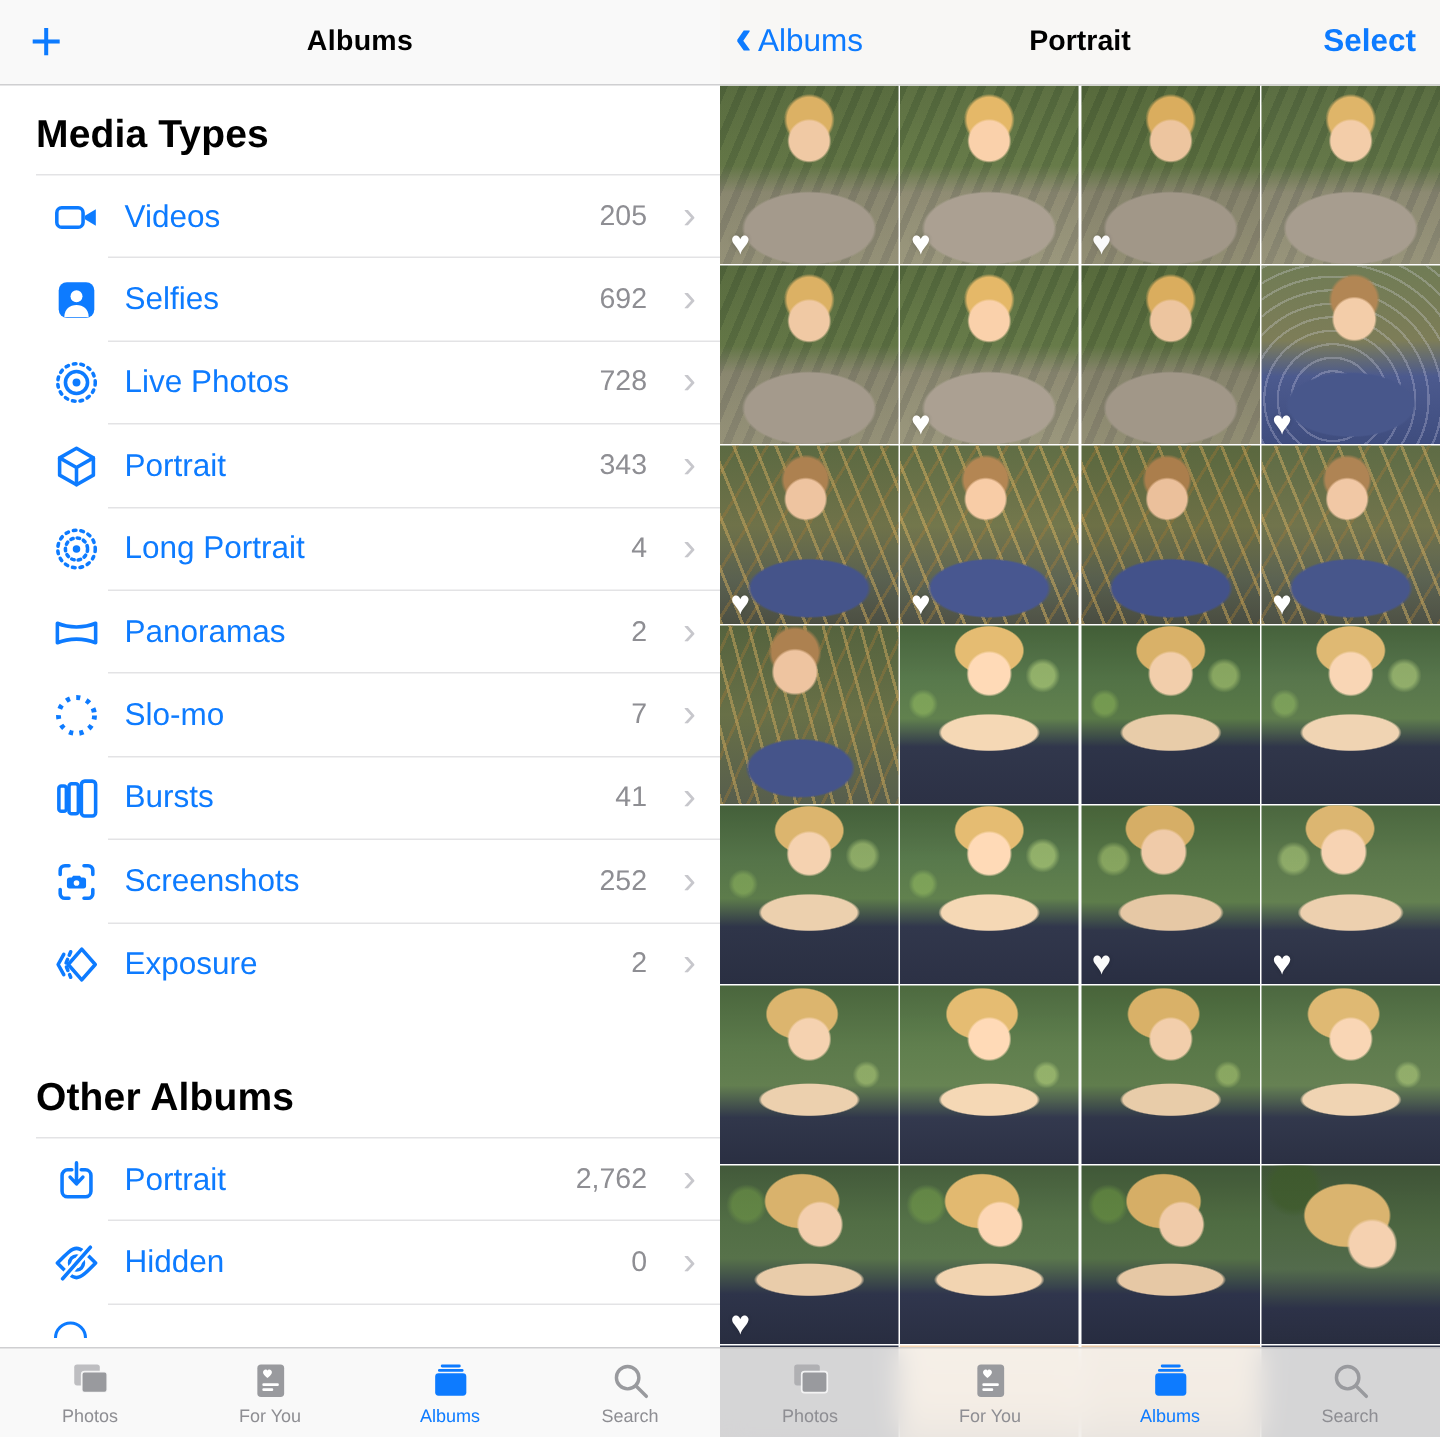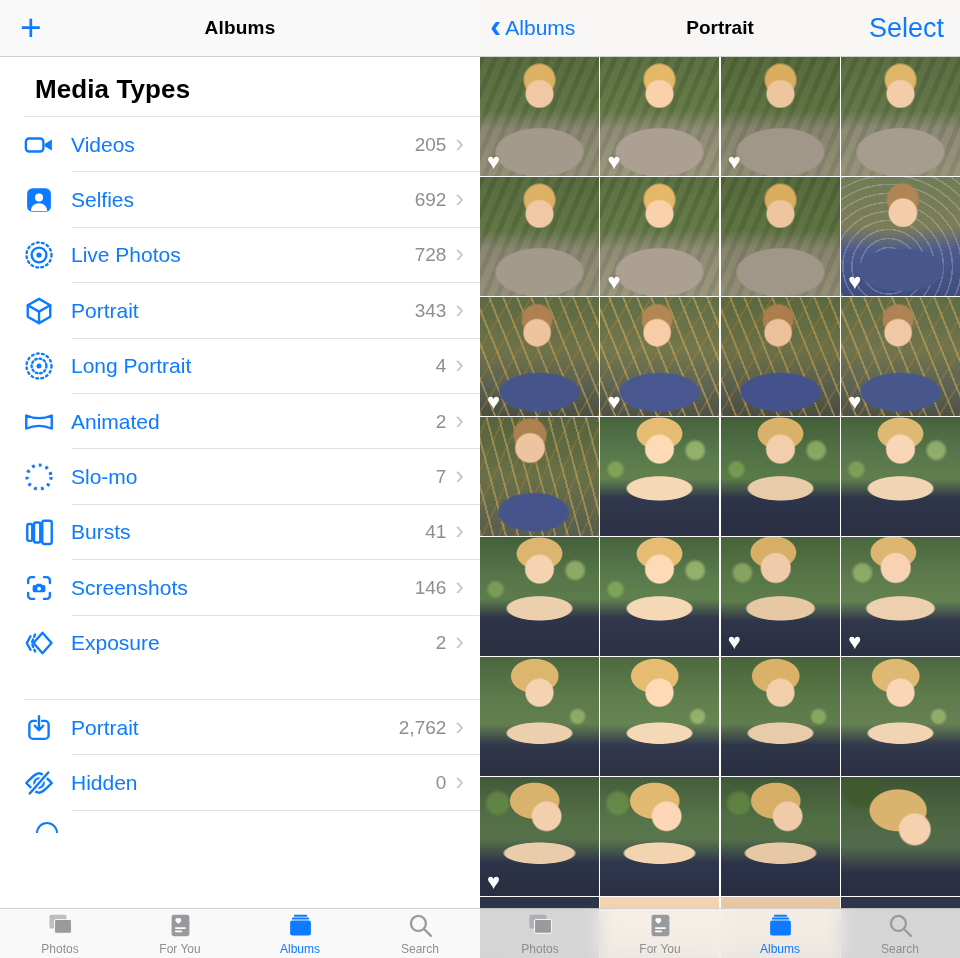--- a/index.html
+++ b/index.html
@@ -8,55 +8,55 @@
   .app { display:flex; width:960px; height:958px; }
 
   
   .left-panel { position:relative; width:480px; height:958px; background:#fff; overflow:hidden; flex:0 0 480px; }
   .lp-header { position:relative; height:57px; background:#f9f9f9; border-bottom:1px solid #cfcfd1;
                display:flex; align-items:center; justify-content:center; }
   .add-btn { position:absolute; left:20px; top:4px; color:var(--blue); font-size:37px; font-weight:300; line-height:48px; cursor:pointer; }
   .lp-title { font-size:19px; font-weight:700; color:#000; letter-spacing:.2px; }
 
   .lp-list { position:absolute; top:57px; left:0; right:0; bottom:0; overflow:hidden; }
-  .section-heading { font-size:26px; font-weight:700; color:#000; padding:17px 0 11px 35px; letter-spacing:.1px; }
+  .section-heading { font-size:26px; font-weight:700; color:#000; padding:17px 0 11px 24px; letter-spacing:.1px; }
   .section-divider { height:1px; background:#e3e3e5; margin-left:24px; }
   .sec2-space { height:28px; }
 
-  .lp-row { position:relative; display:flex; align-items:center; height:55.4px; padding-left:22px; }
+  .lp-row { position:relative; display:flex; align-items:center; height:55.4px; padding-left:34px; }
   .lp-row .row-icon { width:34px; height:30px; color:var(--blue); display:flex; align-items:center; justify-content:center; flex:0 0 34px; }
   .row-icon svg { width:30px; height:30px; }
   .lp-row .row-label { font-size:21px; color:var(--blue); margin-left:15px; }
-  .row-trail { position:absolute; right:16px; top:0; height:100%; display:flex; align-items:center; gap:9px; }
+  .row-trail { position:absolute; right:16px; top:0; height:100%; display:flex; align-items:center; gap:24px; }
   .row-count { font-size:19px; color:#8e8e93; }
   .row-chevron { font-size:26px; color:#c7c7cc; font-weight:400; line-height:1; margin-top:-4px; }
   .lp-row.has-sep::after { content:""; position:absolute; left:72px; right:0; bottom:0; height:1px; background:#e3e3e5; }
   .partial-row { position:relative; height:22px; overflow:hidden; }
   .partial-glyph { position:absolute; left:36px; top:11px; width:22px; height:22px; border:2.5px solid var(--blue); border-radius:50%; }
 
   
-  .tabbar { position:absolute; bottom:0; left:0; right:0; height:50px; display:flex;
+  .tabbar { position:absolute; bottom:0; left:0; right:0; height:60px; display:flex;
             background:rgba(249,249,249,0.97); border-top:1px solid #cfcfd1; z-index:6; }
   .tabbar.translucent { background:rgba(246,244,242,0.84); backdrop-filter:blur(9px); border-top:1px solid rgba(150,150,150,0.35); }
   .tab { flex:1; display:flex; flex-direction:column; align-items:center; justify-content:center; gap:3px; cursor:pointer; color:#999a9e; }
   .tab .tab-icon svg { width:29px; height:27px; display:block; }
   .tab .tab-label { font-size:12px; color:#8e8e93; }
   .tab.active { color:var(--blue); }
   .tab.active .tab-label { color:var(--blue); }
 
   
   .right-panel { position:relative; width:480px; height:958px; flex:0 0 480px; background:#fff; overflow:hidden; }
   .rp-nav { position:absolute; top:0; left:0; right:0; height:57px; z-index:5;
             background:rgba(248,247,245,0.96); border-bottom:1px solid rgba(140,140,140,0.35);
             display:flex; align-items:center; }
   .back-group { display:flex; align-items:center; margin-left:10px; cursor:pointer; z-index:2; }
   .back-chevron { color:var(--blue); font-size:34px; font-weight:600; line-height:1; margin-top:-6px; }
   .back-label { color:var(--blue); font-size:21px; margin-left:4px; }
   .rp-title { position:absolute; left:0; right:0; text-align:center; font-size:19px; font-weight:700; color:#000; }
-  .select-btn { position:absolute; right:16px; color:var(--blue); font-size:27px; cursor:pointer; }
+  .select-btn { position:absolute; right:16px; color:var(--blue); font-size:21px; cursor:pointer;font-weight:bold; }
 
   .photo-grid { position:absolute; top:57px; left:0; right:0; height:901px; overflow:hidden;
                 display:grid; grid-template-columns:repeat(4,1fr); grid-auto-rows:118.5px; gap:1.5px; background:#fff; }
   .tile { position:relative; overflow:hidden; background:#666; }
   .heart { position:absolute; left:7px; bottom:3px; color:#fff; font-size:22px; line-height:1;
            text-shadow:0 0 3px rgba(0,0,0,0.18); }
   .tile:nth-child(4n+2) { filter:brightness(1.04); }
   .tile:nth-child(4n+3) { filter:brightness(0.98) saturate(1.05); }
   .tile:nth-child(4n)   { filter:brightness(1.02) saturate(0.96); }
 
@@ -201,21 +201,21 @@
             <span class="row-count">4</span>
             <span class="row-chevron">›</span>
           </span>
         </div>
         <div class="lp-row has-sep">
           <span class="row-icon">
             <svg viewBox="0 0 24 24">
               <path d="M1.8 6.8 C8 9.4 16 9.4 22.2 6.8 V17.2 C16 14.6 8 14.6 1.8 17.2 Z" fill="none" stroke="currentColor" stroke-width="1.9" stroke-linecap="round" stroke-linejoin="round"></path>
             </svg>
           </span>
-          <span class="row-label">Animated</span>
+          <span class="row-label">Panoramas</span>
           <span class="row-trail">
             <span class="row-count">2</span>
             <span class="row-chevron">›</span>
           </span>
         </div>
         <div class="lp-row has-sep">
           <span class="row-icon">
             <svg viewBox="0 0 24 24">
               <circle cx="12" cy="12" r="9.6" fill="none" stroke="currentColor" stroke-width="2.6" stroke-dasharray="2.2 3.4"></circle>
             </svg>
@@ -245,39 +245,40 @@
         <div class="lp-row has-sep">
           <span class="row-icon">
             <svg viewBox="0 0 24 24">
               <path d="M8 3.3 H5.8 A2.5 2.5 0 0 0 3.3 5.8 V8 M16 3.3 h2.2 A2.5 2.5 0 0 1 20.7 5.8 V8 M8 20.7 H5.8 A2.5 2.5 0 0 1 3.3 18.2 V16 M16 20.7 h2.2 A2.5 2.5 0 0 0 20.7 18.2 V16" fill="none" stroke="currentColor" stroke-width="1.9" stroke-linecap="round" stroke-linejoin="round"></path>
               <path d="M10.2 8.6 h3.6 l.7 1 h1.2 a1.4 1.4 0 0 1 1.4 1.4 v3 a1.4 1.4 0 0 1 -1.4 1.4 h-7.4 a1.4 1.4 0 0 1 -1.4 -1.4 v-3 a1.4 1.4 0 0 1 1.4 -1.4 h1.2 z" fill="currentColor"></path>
               <circle cx="12" cy="12.5" r="1.5" fill="#fff"></circle>
             </svg>
           </span>
           <span class="row-label">Screenshots</span>
           <span class="row-trail">
-            <span class="row-count">146</span>
+            <span class="row-count">252</span>
             <span class="row-chevron">›</span>
           </span>
         </div>
         <div class="lp-row">
           <span class="row-icon">
             <svg viewBox="0 0 24 24">
               <path d="M14.8 3.8 L22 12 L14.8 20.2 L7.6 12 Z" fill="none" stroke="currentColor" stroke-width="1.9" stroke-linecap="round" stroke-linejoin="round"></path>
               <path d="M5.2 6.6 L2.2 12 L5.2 17.4" fill="none" stroke="currentColor" stroke-width="1.9" stroke-linecap="round" stroke-linejoin="round"></path>
               <path d="M8.9 5.2 L6.1 12 L8.9 18.8" fill="none" stroke="currentColor" stroke-width="1.9" stroke-linecap="round" stroke-linejoin="round" stroke-dasharray="2 2.4"></path>
             </svg>
           </span>
           <span class="row-label">Exposure</span>
           <span class="row-trail">
             <span class="row-count">2</span>
             <span class="row-chevron">›</span>
           </span>
         </div>
         <div class="sec2-space"></div>
+        <div class="section-heading">Other Albums</div>
         <div class="section-divider"></div>
         <div class="lp-row has-sep">
           <span class="row-icon">
             <svg viewBox="0 0 24 24">
               <path d="M9.5 6.3 H7.3 A3 3 0 0 0 4.3 9.3 V17.7 A3 3 0 0 0 7.3 20.7 H16.7 A3 3 0 0 0 19.7 17.7 V9.3 A3 3 0 0 0 16.7 6.3 H14.5" fill="none" stroke="currentColor" stroke-width="1.9" stroke-linecap="round" stroke-linejoin="round"></path>
               <path d="M12 2.6 V13.6 M8.6 10.2 L12 13.8 L15.4 10.2" fill="none" stroke="currentColor" stroke-width="1.9" stroke-linecap="round" stroke-linejoin="round"></path>
             </svg>
           </span>
           <span class="row-label">Portrait</span>
           <span class="row-trail">

